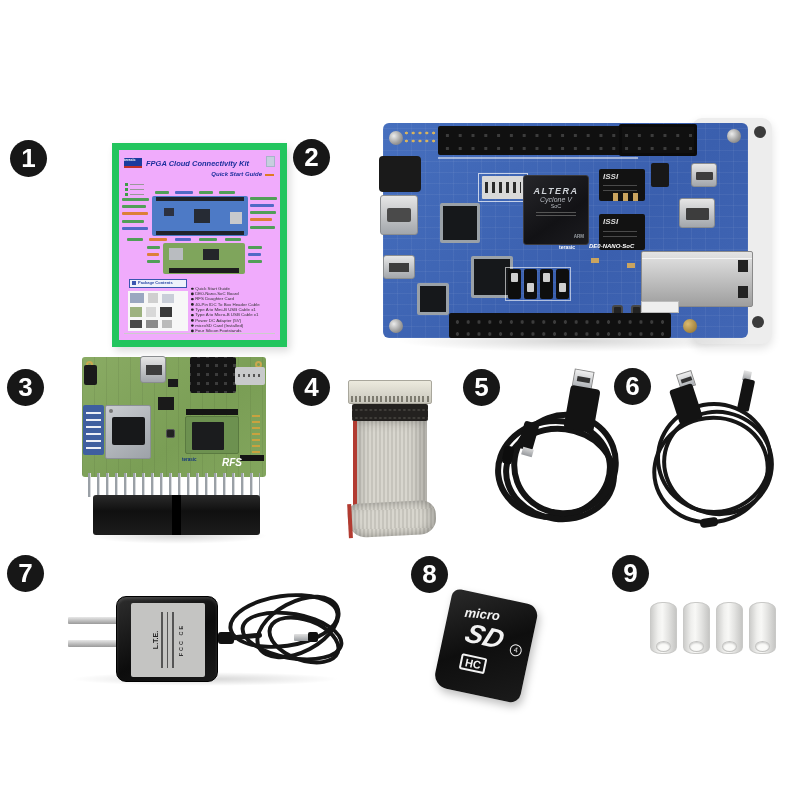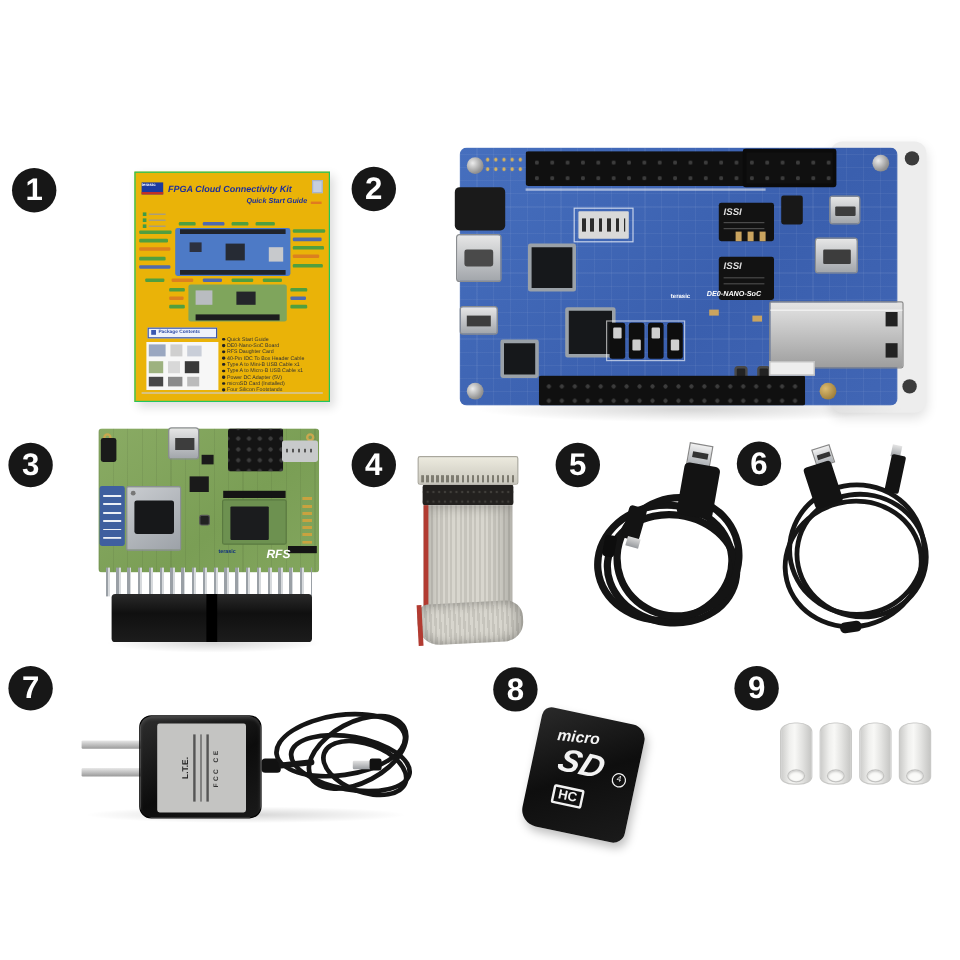--- a/index.html
+++ b/index.html
@@ -2,22 +2,22 @@
 <html><head>
 <meta charset="utf-8">
 <style>
   html,body{margin:0;padding:0;background:#fff;}
   .canvas{position:relative;width:800px;height:800px;background:#ffffff;overflow:hidden;
           font-family:"Liberation Sans",sans-serif;}
   .abs{position:absolute;box-sizing:border-box;}
   .marker{position:absolute;width:37px;height:37px;border-radius:50%;background:#171717;color:#fff;
           display:flex;align-items:center;justify-content:center;font-size:26px;font-weight:bold;}
   
-  .doc{position:absolute;left:112px;top:143px;width:161px;height:190px;background:#eab308;
-       border:1px solid #22c55e;box-shadow:3px 4px 8px rgba(0,0,0,.14);}
+  .doc{position:absolute;left:112px;top:143px;width:161px;height:190px;background:#f0abfc;
+       border:7px solid #22c55e;box-shadow:3px 4px 8px rgba(0,0,0,.14);}
   .ann{position:absolute;height:2.6px;border-radius:1px;opacity:.9;}
   .ag{background:#3f9c46}.ab{background:#3f62c0}.ao{background:#d97a22}
   .leg{position:absolute;display:flex;align-items:center;gap:2px;}
   .legsq{width:3px;height:3px;background:#3f9c46;}
   .legln{width:14px;height:1.5px;background:#999;}
   .clr{display:flex;align-items:center;gap:3px;height:9.6px;}
   .cbul{width:4.5px;height:4.5px;border-radius:50%;background:#222;flex:0 0 auto;}
   .ctxt{font-size:8px;color:#333;white-space:nowrap;}
   
   .pcbb{background:repeating-linear-gradient(90deg,rgba(255,255,255,.05) 0 1px,rgba(0,0,0,0) 1px 14px),
@@ -222,20 +222,28 @@
 
     <div class="abs qfp" style="left:57px;top:80px;width:40px;height:40px"></div>
     <div class="abs qfp" style="left:34px;top:160px;width:32px;height:32px"></div>
     <div class="abs qfp" style="left:88px;top:133px;width:42px;height:42px"></div>
 
     <div class="abs" style="left:95px;top:50px;width:50px;height:29px;border:1px solid rgba(255,255,255,.7)"></div>
     <div class="abs" style="left:99px;top:53px;width:42px;height:23px;background:#d9d9d9;border-radius:1px">
       <div class="abs" style="left:3px;top:6px;width:36px;height:11px;background:repeating-linear-gradient(90deg,#2b2b2b 0 3px,rgba(0,0,0,0) 3px 7px)"></div>
     </div>
 
+    <div class="abs" style="left:140px;top:52px;width:66px;height:70px;background:linear-gradient(145deg,#26262a,#121215 60%,#1c1c20);border:1px solid #3a3a3e;border-radius:3px;color:#cfd3d8;text-align:center">
+      <div style="margin-top:10px;font-size:9px;font-weight:bold;font-style:italic;letter-spacing:1.5px">ALTERA</div>
+      <div style="font-size:7px;font-style:italic;color:#b8bcc2">Cyclone V</div>
+      <div style="font-size:5.5px;color:#b8bcc2">SoC</div>
+      <div style="margin:3px auto 0;width:40px;height:1px;background:#555"></div>
+      <div style="margin:2px auto 0;width:40px;height:1px;background:#555"></div>
+      <div class="abs" style="right:4px;bottom:5px;font-size:4.5px;color:#9aa0a6;font-weight:bold">ARM</div>
+    </div>
 
     <div class="abs" style="left:216px;top:46px;width:46px;height:32px;background:#121212;border-radius:2px;color:#ddd">
       <span style="position:absolute;left:4px;top:3px;font-size:8px;font-weight:bold;font-style:italic">ISSI</span>
       <span style="position:absolute;left:4px;top:16px;width:34px;height:1px;background:#4a4a4a"></span>
       <span style="position:absolute;left:4px;top:21px;width:34px;height:1px;background:#4a4a4a"></span>
     </div>
     <div class="abs" style="left:216px;top:91px;width:46px;height:36px;background:#121212;border-radius:2px;color:#ddd">
       <span style="position:absolute;left:4px;top:3px;font-size:8px;font-weight:bold;font-style:italic">ISSI</span>
       <span style="position:absolute;left:4px;top:17px;width:34px;height:1px;background:#4a4a4a"></span>
       <span style="position:absolute;left:4px;top:22px;width:34px;height:1px;background:#4a4a4a"></span>

